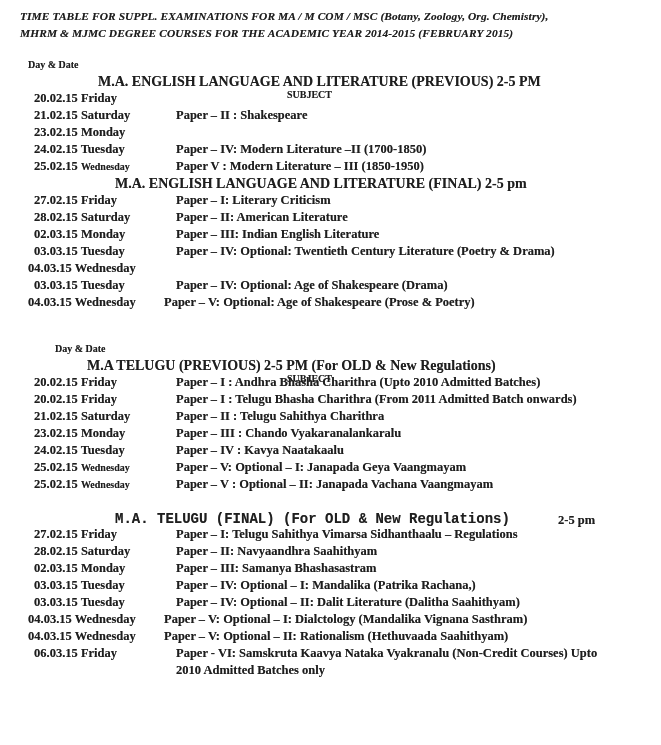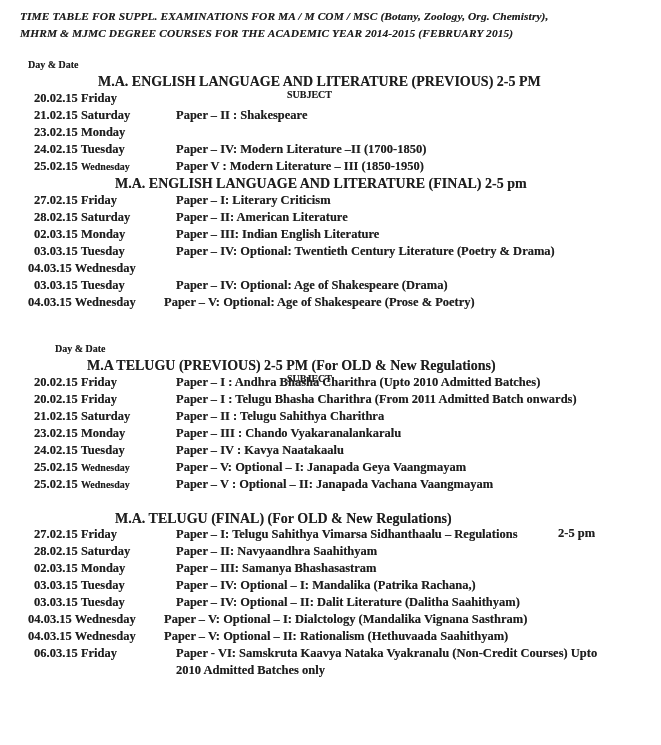--- a/index.html
+++ b/index.html
@@ -16,23 +16,23 @@
   }
   .cols{position:relative;line-height:17px;font-weight:bold;font-size:10px;height:17px;}
   .cols .c-day{display:inline-block;}
   .cols.t1 .c-day{margin-left:-6px;}
   .cols.t2 .c-day{margin-left:21px;}
   .cols .c-sub{position:absolute;left:253px;top:0;margin-top:30px;}
   .sec-head{display:block;font-weight:bold;font-size:14px;line-height:17px;white-space:nowrap;}
   .h1{margin-left:64px;}
   .h2{margin-left:81px;}
   .h3{margin-left:53px;}
-  .h4{margin-left:81px;display:inline-block;}
+  .h4{margin-left:81px;display:inline-block;font-family:Liberation Mono, monospace;}
   .head-row4{position:relative;line-height:17px;margin-top:16px;height:17px;}
-  .sec-time{position:absolute;left:524px;top:16px;font-weight:bold;font-size:12.5px;}
+  .sec-time{position:absolute;left:524px;top:3px;font-weight:bold;font-size:12.5px;}
   .row{display:flex;line-height:17px;font-size:12.5px;font-weight:bold;}
   .date{flex:0 0 142px;white-space:nowrap;}
   .row.flow{margin-left:-6px;}
   .row.flow .date{flex:0 0 136px;}
   .subject{flex:1 1 auto;}
   .subject2{display:block;}
   .subject2:empty{display:none;}
   .row.small-day .day{font-size:10px;}
   .table2{margin-top:29px;}
 </style>

